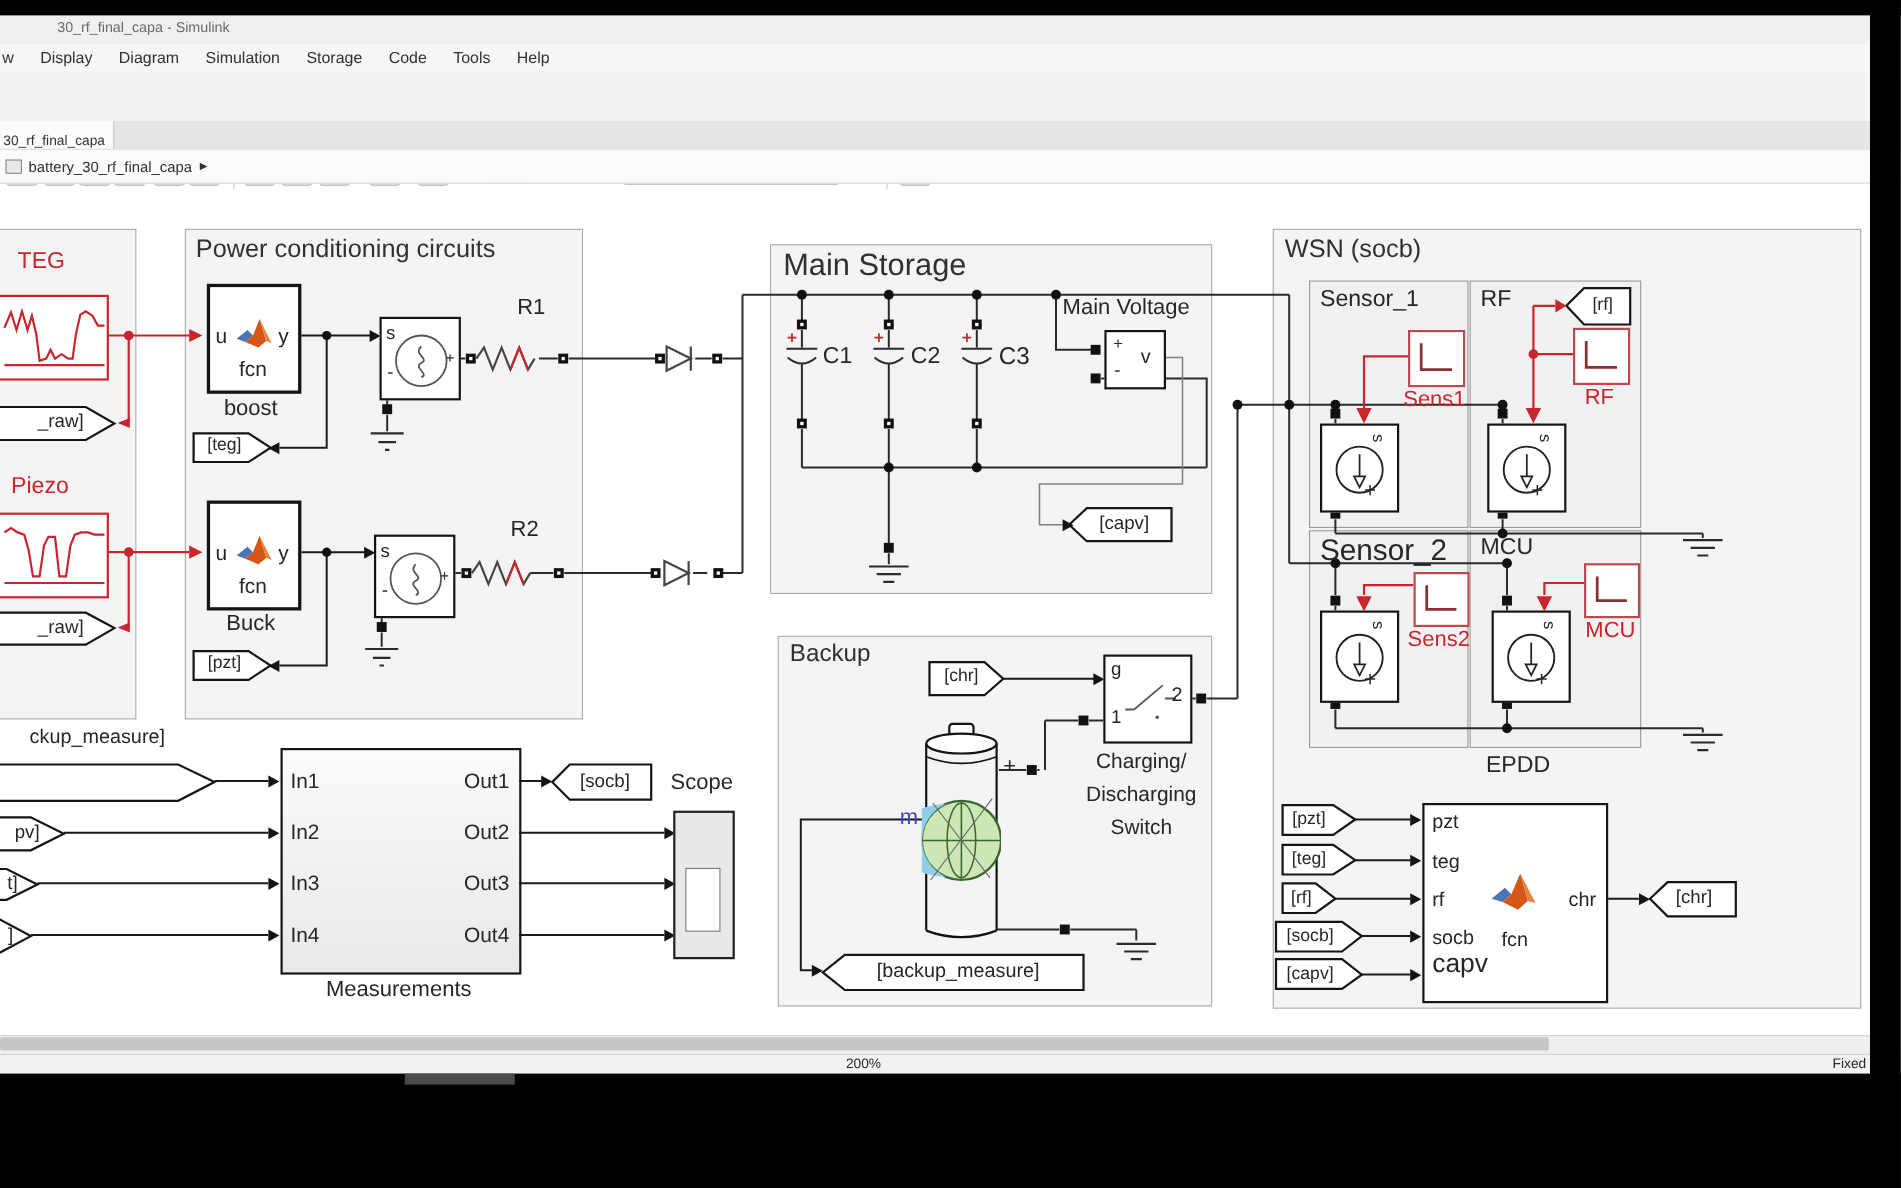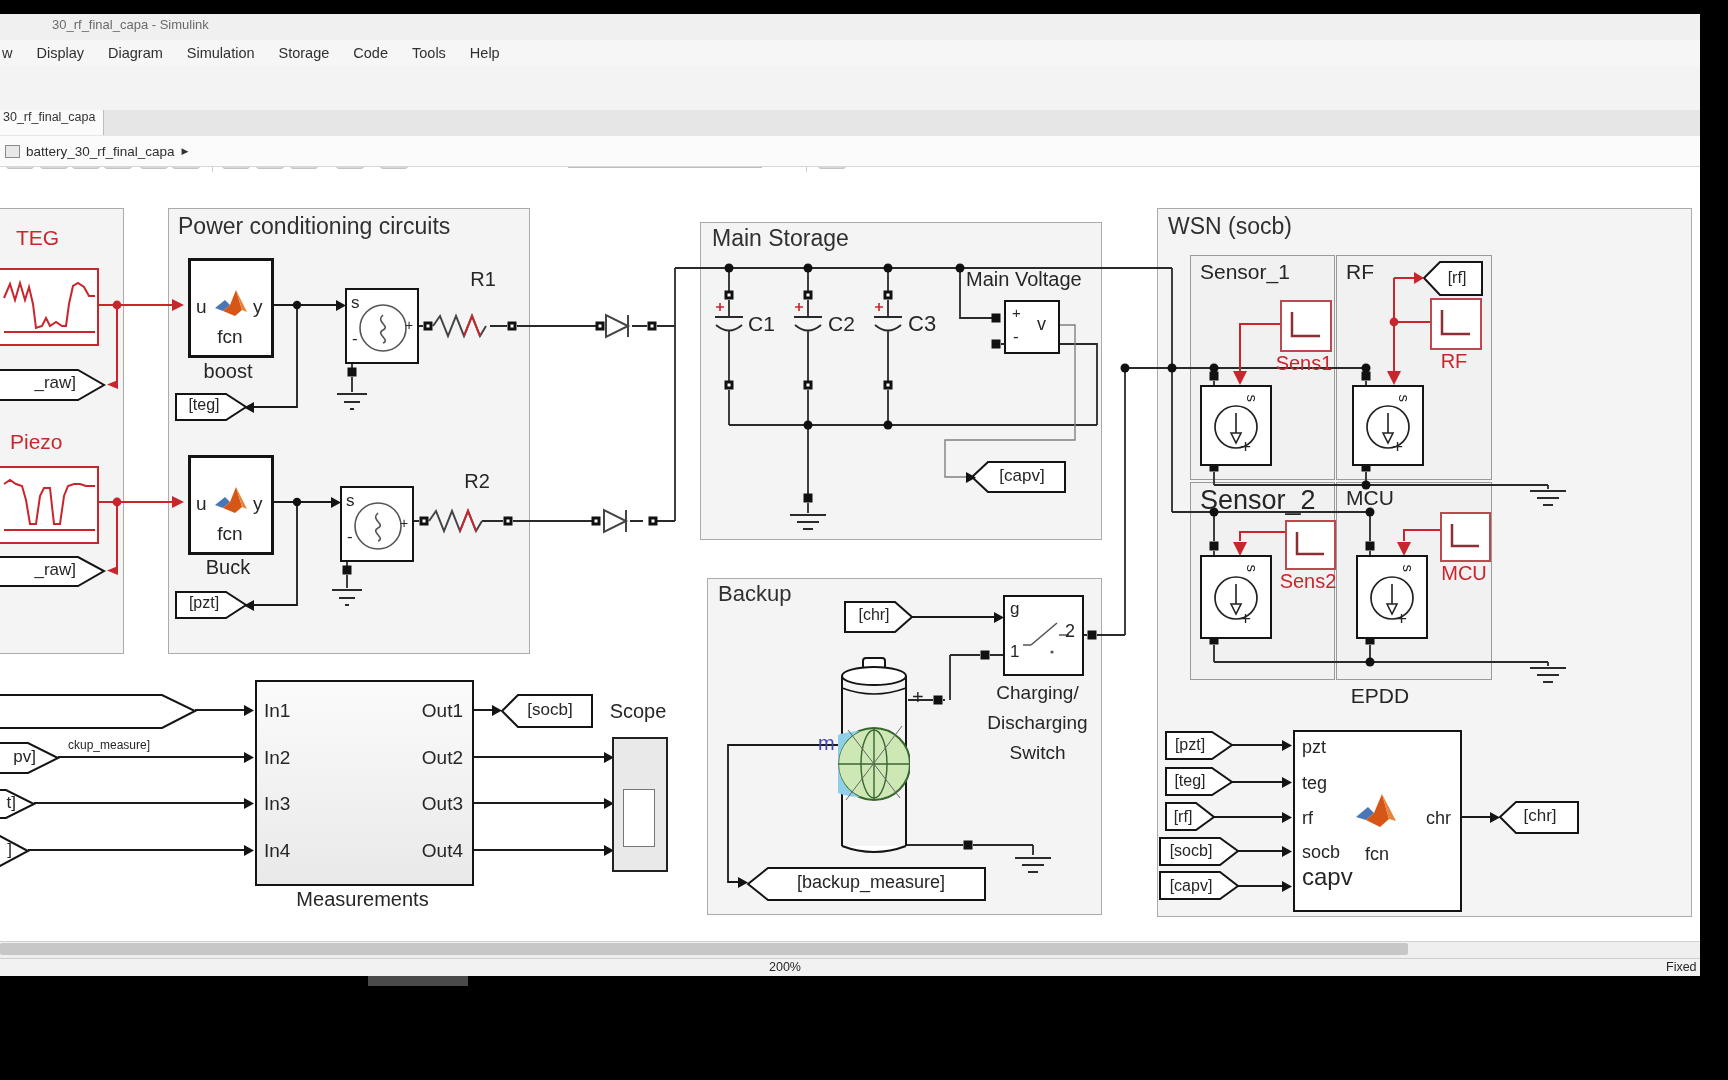--- a/index.html
+++ b/index.html
@@ -23,21 +23,21 @@
   #menubar .mi{font-size:14.5px;color:#2f2f2f;padding:0 12px}
   #toolbar{position:absolute;left:0;top:66px;width:1728px;height:44px;background:#f3f3f3;
            border-bottom:1px solid #d8d8d8;z-index:40}
   .tbi{position:absolute;top:77px;width:26px;height:24px;background:linear-gradient(#e9e9e9,#d7d7d7);
        border:1px solid #c3c3c3;border-radius:3px}
   .tbsep{position:absolute;top:70px;width:1px;height:36px;background:#cccccc}
   #tabbar{position:absolute;left:0;top:110px;width:1728px;height:26px;background:#e6e6e6;
           border-bottom:1px solid #c2c2c2;z-index:40}
   #activetab{position:absolute;left:0;top:110px;width:100px;height:25px;background:#fbfbfb;
              border-right:1px solid #bdbdbd;z-index:41;font-size:12.5px;color:#333;
-             display:flex;align-items:flex-start;padding-left:3px;overflow:hidden;white-space:nowrap}
+             display:flex;align-items:flex-end;padding-left:3px;overflow:hidden;white-space:nowrap}
   #crumbbar{position:absolute;left:0;top:136px;width:1728px;height:30px;background:#fbfbfb;
             border-bottom:1px solid #d7d7d7;z-index:40;display:flex;align-items:center}
   #scrolltrack{position:absolute;left:0;top:941px;width:1700px;height:16px;background:#efefef;
                border-top:1px solid #d2d2d2;z-index:40}
   #scrollthumb{position:absolute;left:0;top:943px;width:1408px;height:12px;background:#c7c7c7;border-radius:2px;z-index:41}
   #statusbar{position:absolute;left:0;top:958px;width:1728px;height:18px;background:#f2f2f2;
              border-top:1px solid #cfcfcf;z-index:40;font-size:12.5px;color:#333}
 </style>
 </head>
 <body>
@@ -378,21 +378,21 @@
   <svg width="70" height="72">
     <circle cx="36" cy="38" r="23" stroke="#555" stroke-width="1.6" fill="none"></circle>
     <path d="M36 25 C28 32 44 36 36 40 C28 44 44 50 36 53" stroke="#555" stroke-width="1.6" fill="none"></path>
   </svg>
   <span class="t" style="left:4px;top:4px;font-size:17px">s</span>
   <span class="t" style="left:58px;top:28px;font-size:14px">+</span>
   <span class="t" style="left:5px;top:40px;font-size:17px">-</span>
 </div>
 <div class="t c lbl" style="left:452px;top:470px;width:50px;font-size:20px">R2</div>
 
-<div class="t lbl" style="left:712px;top:226px;font-size:23px;color:#303030">Main Storage</div>
+<div class="t lbl" style="left:712px;top:226px;font-size:28px;color:#303030">Main Storage</div>
 <div class="t lbl" style="left:748px;top:312px;font-size:21px">C1</div>
 <div class="t lbl" style="left:828px;top:312px;font-size:21px">C2</div>
 <div class="t lbl" style="left:908px;top:312px;font-size:22px">C3</div>
 <div class="t lbl" style="left:966px;top:268px;font-size:20px">Main Voltage</div>
 <div class="blk" style="left:1004px;top:300px;width:52px;height:50px">
   <span class="t" style="left:6px;top:3px;font-size:15px">+</span>
   <span class="t" style="left:7px;top:26px;font-size:17px">-</span>
   <span class="t" style="left:31px;top:13px;font-size:18px">v</span>
 </div>
 <div class="t c lbl" style="left:986px;top:467px;width:72px;font-size:17px">[capv]</div>
@@ -519,21 +519,21 @@
   <span class="t" style="left:7px;top:66px;font-size:19px">In2</span>
   <span class="t" style="left:7px;top:112px;font-size:19px">In3</span>
   <span class="t" style="left:7px;top:159px;font-size:19px">In4</span>
   <span class="t r" style="left:138px;top:19px;width:68px;font-size:19px">Out1</span>
   <span class="t r" style="left:138px;top:66px;width:68px;font-size:19px">Out2</span>
   <span class="t r" style="left:138px;top:112px;width:68px;font-size:19px">Out3</span>
   <span class="t r" style="left:138px;top:159px;width:68px;font-size:19px">Out4</span>
 </div>
 <div class="t c lbl" style="left:255px;top:888px;width:215px;font-size:20px">Measurements</div>
 
-<div class="t r lbl" style="left:0;top:739px;width:150px;font-size:12px">ckup_measure]</div>
+<div class="t r lbl" style="left:0;top:660px;width:150px;font-size:18px">ckup_measure]</div>
 <div class="t r lbl" style="left:0;top:748px;width:36px;font-size:17px">pv]</div>
 <div class="t r lbl" style="left:0;top:794px;width:16px;font-size:17px">t]</div>
 <div class="t r lbl" style="left:0;top:841px;width:12px;font-size:17px">]</div>
 <div class="t c lbl" style="left:514px;top:701px;width:72px;font-size:17px">[socb]</div>
 
 <div class="t c lbl" style="left:600px;top:700px;width:76px;font-size:20px">Scope</div>
 <div class="abs" style="left:612px;top:737px;width:52px;height:131px;background:#e9e9e9;border:2.5px solid #222;z-index:4">
   <div class="abs" style="left:9px;top:50px;width:30px;height:56px;background:#fff;border:1.5px solid #777"></div>
 </div>
 

